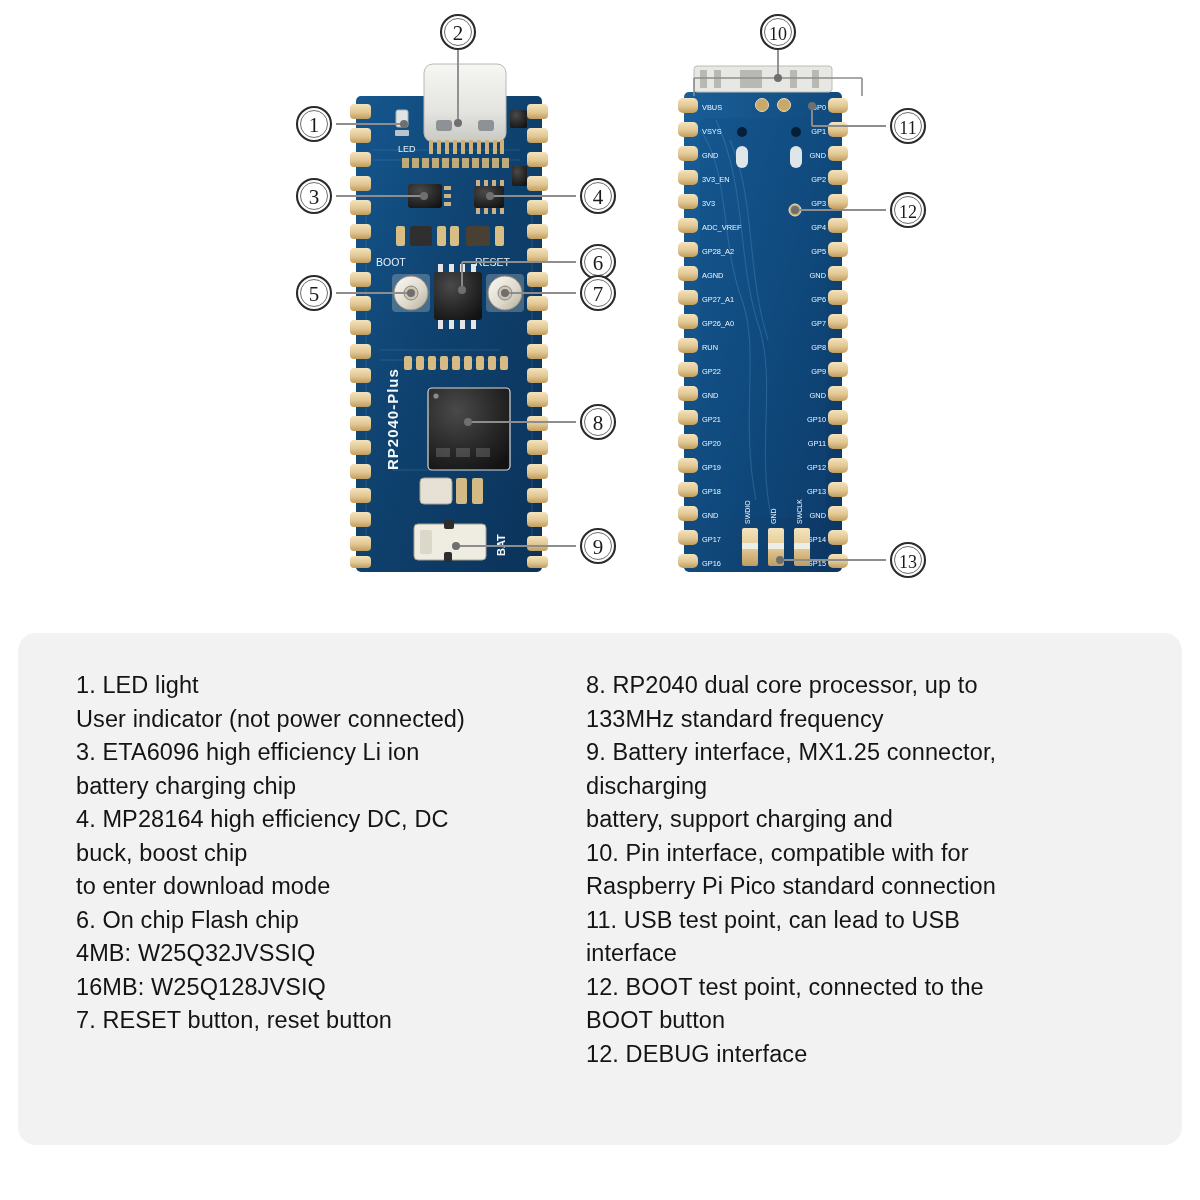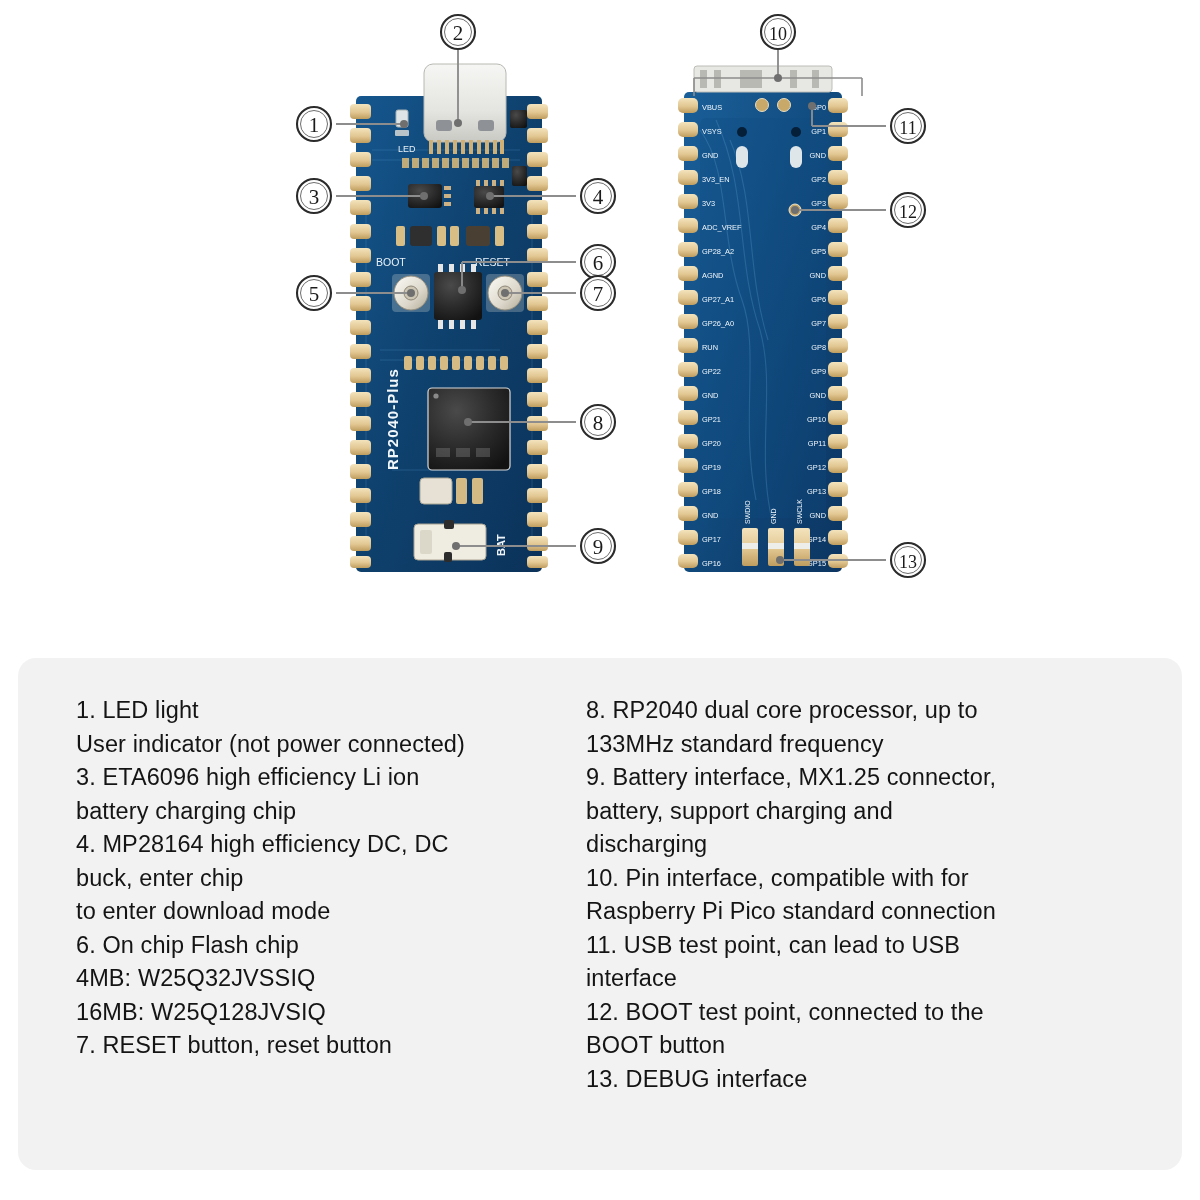--- a/index.html
+++ b/index.html
@@ -9,21 +9,21 @@
     font-family:"Liberation Sans",sans-serif;
     overflow:hidden;
     position:relative;
   }
   
   #diagram{position:absolute;left:0;top:0;width:1200px;height:640px;}
   #diagram svg{position:absolute;left:0;top:0;}
 
   
   #legend{
-    position:absolute;left:18px;top:658px;
+    position:absolute;left:18px;top:633px;
     width:1164px;height:512px;
     background:#f2f2f2;
     border-radius:18px;
     box-sizing:border-box;
     display:flex;
     padding:36px 0 0 0;
   }
   .legend-col{
     box-sizing:border-box;
     font-size:23.5px;
@@ -514,34 +514,34 @@
 </svg>
 </div>
 
 <div id="legend">
   <div class="legend-col left" id="legend-left">
       <div class="legend-line">1. LED light</div>
       <div class="legend-line">User indicator (not power connected)</div>
       <div class="legend-line">3. ETA6096 high efficiency Li ion</div>
       <div class="legend-line">battery charging chip</div>
       <div class="legend-line">4. MP28164 high efficiency DC, DC</div>
-      <div class="legend-line">buck, enter chip</div>
+      <div class="legend-line">buck, boost chip</div>
       <div class="legend-line">to enter download mode</div>
       <div class="legend-line">6. On chip Flash chip</div>
       <div class="legend-line">4MB: W25Q32JVSSIQ</div>
       <div class="legend-line">16MB: W25Q128JVSIQ</div>
       <div class="legend-line">7. RESET button, reset button</div>
     </div>
   <div class="legend-col right" id="legend-right">
       <div class="legend-line">8. RP2040 dual core processor, up to</div>
       <div class="legend-line">133MHz standard frequency</div>
       <div class="legend-line">9. Battery interface, MX1.25 connector,</div>
+      <div class="legend-line">discharging</div>
       <div class="legend-line">battery, support charging and</div>
-      <div class="legend-line">discharging</div>
       <div class="legend-line">10. Pin interface, compatible with for</div>
       <div class="legend-line">Raspberry Pi Pico standard connection</div>
       <div class="legend-line">11. USB test point, can lead to USB</div>
       <div class="legend-line">interface</div>
       <div class="legend-line">12. BOOT test point, connected to the</div>
       <div class="legend-line">BOOT button</div>
-      <div class="legend-line">13. DEBUG interface</div>
+      <div class="legend-line">12. DEBUG interface</div>
     </div>
 </div>
 
 </body></html>

